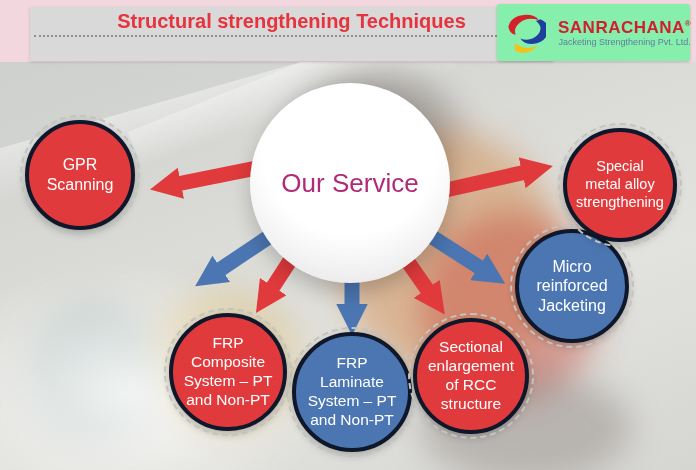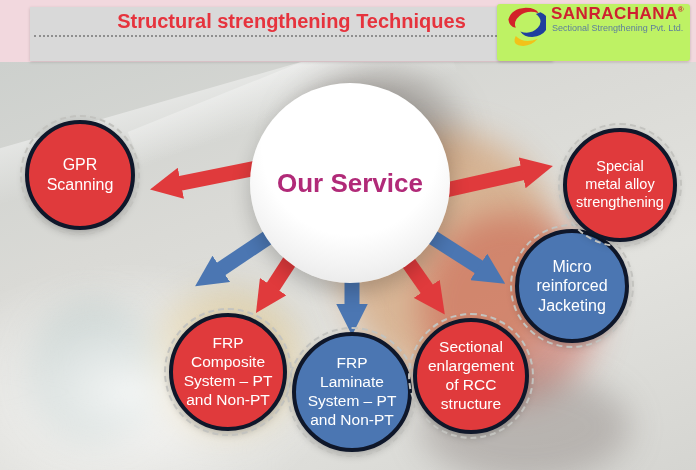--- a/index.html
+++ b/index.html
@@ -28,37 +28,37 @@
     background:radial-gradient(rgba(255,255,255,.8),rgba(255,255,255,0) 70%);filter:blur(8px);}
 
   
   .header-box{position:absolute;left:30px;top:7px;width:523px;height:54px;background:var(--c-headerbg);
     z-index:4;box-shadow:0 1px 3px rgba(0,0,0,.18);text-align:center;}
   .header-title{font-size:20px;font-weight:700;color:var(--c-title-red);padding:3px 6px 2px;
     border-bottom:2px dotted #8f8f8f;margin:0 4px;}
   .header-subtitle{font-size:16.5px;font-weight:700;color:var(--c-dark);padding-top:3px;}
 
   
-  .logo-box{position:absolute;left:497px;top:4px;width:193px;height:57px;background:#bef264;z-index:4;
-    border-radius:3px;box-shadow:0 1px 3px rgba(0,0,0,.2);display:flex;gap:5px;padding:0 5px;box-sizing:border-box;}
+  .logo-box{position:absolute;left:497px;top:4px;width:193px;height:57px;background:#86efac;z-index:4;
+    border-radius:3px;box-shadow:0 1px 3px rgba(0,0,0,.2);display:flex;align-items:center;gap:12px;padding:0 5px;box-sizing:border-box;}
   .logo-mark{flex:0 0 auto;width:44px;height:44px;}
   .logo-text{display:flex;flex-direction:column;align-items:center;line-height:1.12;}
   .logo-name{font-size:17px;font-weight:700;color:var(--c-brand-red);letter-spacing:.5px;white-space:nowrap;}
   .logo-reg{font-size:8px;vertical-align:super;color:var(--c-brand-red);}
   .logo-tag1{font-size:9px;color:var(--c-tagline);white-space:nowrap;}
   .logo-tag2{font-size:9px;color:var(--c-dark);white-space:nowrap;}
 
   
   .arrows{position:absolute;left:0;top:0;z-index:1;}
 
   
   .central{position:absolute;left:250px;top:83px;width:200px;height:200px;border-radius:50%;z-index:2;
     background:radial-gradient(circle at 50% 32%,#ffffff 52%,#f2f2f2 72%,#e0e0e0 96%);
     box-shadow:0 10px 20px rgba(0,0,0,.20);display:flex;align-items:center;justify-content:center;}
-  .central-label{font-size:26px;font-weight:700;color:var(--c-magenta);}
+  .central-label{font-size:26px;font-weight:400;color:var(--c-magenta);}
 
   .bubble{position:absolute;border-radius:50%;z-index:2;border:4px solid #0f172a;box-sizing:border-box;
     display:flex;align-items:center;justify-content:center;text-align:center;color:#fff;
     font-size:16px;line-height:1.22;box-shadow:0 3px 9px rgba(0,0,0,.25);}
   .bubble::after{content:"";position:absolute;inset:-9px;border:2px dashed #c3c3bf;border-radius:50%;}
   .bubble .lbl{white-space:pre-line;padding:2px;}
   .bubble.red{background:var(--c-red);}
   .bubble.blue{background:var(--c-blue);}
   .b-gpr{left:25px;top:120px;width:110px;height:110px;}
   .b-epoxy{left:81px;top:236px;width:110px;height:110px;}
@@ -90,21 +90,21 @@
   </div>
 
   <div class="logo-box">
     <svg class="logo-mark" viewBox="0 0 48 48">
       <path d="M7 17 Q10 5 26 4 Q37 4 40 10 Q28 6 19 13 Q12 19 15 26 Q8 25 7 17 Z" fill="#d32229"></path>
       <path d="M42 9 Q52 13 50 23 Q48 34 33 36 Q24 36 20 30 Q31 34 39 26 Q46 18 37 11 Z" fill="#1f3f9e"></path>
       <path d="M15 35 Q24 44 39 38 Q30 48 18 45 Q11 43 15 35 Z" fill="#f2c21a"></path>
     </svg>
     <div class="logo-text">
       <div class="logo-name"><span>SANRACHANA</span><sup class="logo-reg">®</sup></div>
-      <div class="logo-tag1">Sectional Strengthening Pvt. Ltd.</div>
+      <div class="logo-tag1">Jacketing Strengthening Pvt. Ltd.</div>
     </div>
   </div>
 
   <svg class="arrows" width="696" height="470" viewBox="0 0 696 470">
     <defs>
       <marker id="mr" viewBox="0 0 4 4" markerWidth="2.1" markerHeight="2.1" refX="0.5" refY="2" orient="auto" markerUnits="strokeWidth">
         <path d="M0,0 L4,2 L0,4 Z" style="fill:var(--c-red)"></path>
       </marker>
       <marker id="mb" viewBox="0 0 4 4" markerWidth="2.1" markerHeight="2.1" refX="0.5" refY="2" orient="auto" markerUnits="strokeWidth">
         <path d="M0,0 L4,2 L0,4 Z" style="fill:var(--c-blue)"></path>

